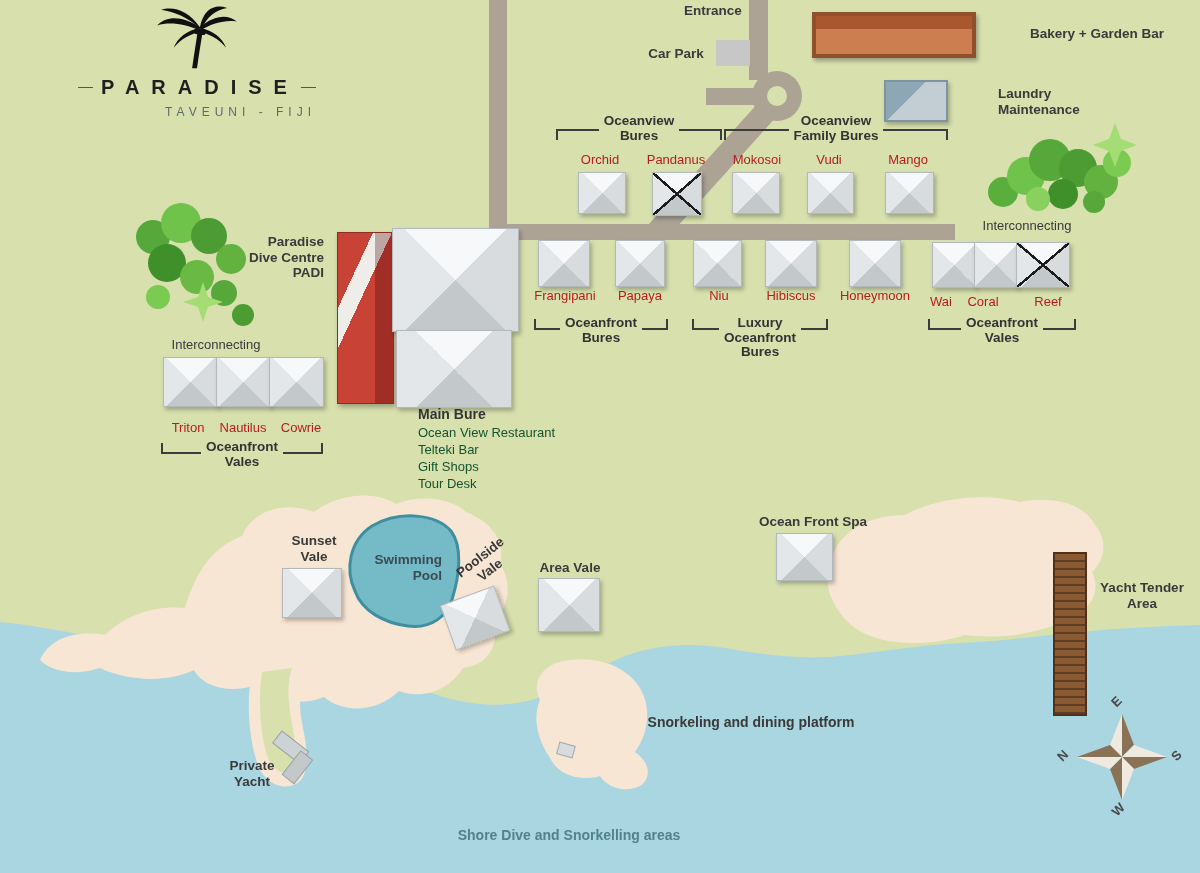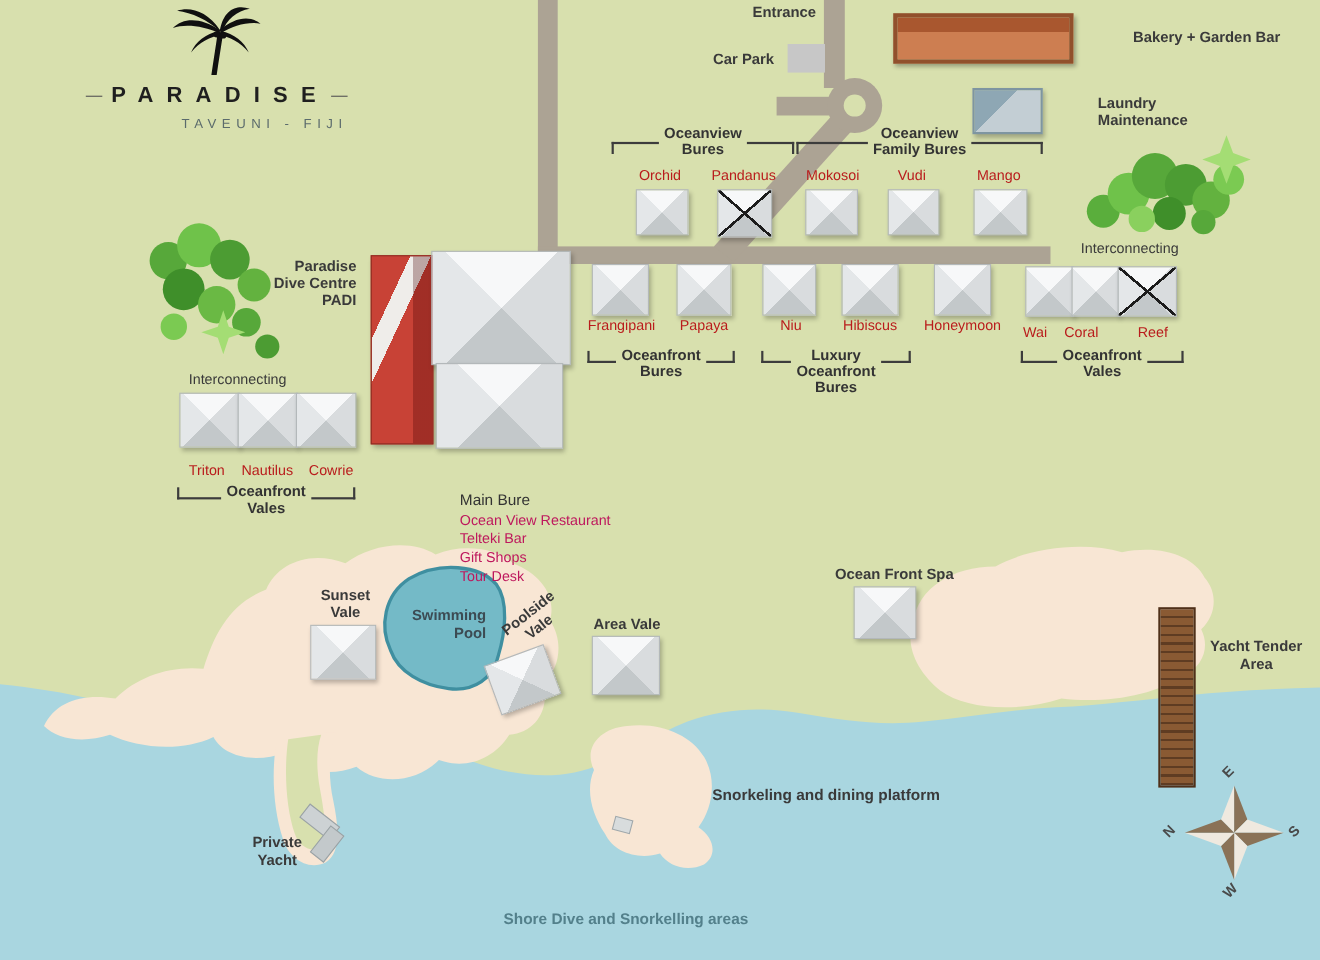--- a/index.html
+++ b/index.html
@@ -46,22 +46,22 @@
   .bk{flex:1;height:9px;}
   .grp-down .bk{margin-bottom:3px;}
   .grp-up .bk{margin-top:3px;}
   .bk-ld{border-top:2px solid #3c3c3c;border-left:2px solid #3c3c3c;}
   .bk-rd{border-top:2px solid #3c3c3c;border-right:2px solid #3c3c3c;}
   .bk-lu{border-bottom:2px solid #3c3c3c;border-left:2px solid #3c3c3c;}
   .bk-ru{border-bottom:2px solid #3c3c3c;border-right:2px solid #3c3c3c;}
   .tickv{width:2px;height:11px;background:#3c3c3c;margin:0 auto 2px;}
 
   .mb-info{position:absolute;left:418px;top:406px;width:180px;}
-  .mb-title{font-weight:400;font-size:14px;color:#333;margin-bottom:3px;margin-top:40px;}
-  .mb-line{font-weight:400;font-size:13px;color:#be185d;line-height:1.3;}
+  .mb-title{font-weight:700;font-size:14px;color:#333;margin-bottom:3px;}
+  .mb-line{font-weight:400;font-size:13px;color:#14532d;line-height:1.3;}
 
   .pool-lbl{color:#3c4b53;text-align:right;}
   .rot{transform:rotate(-38deg);}
   .shore{color:#53808b;font-size:14px;}
   .plat{font-size:14px;}
   .cmp{position:absolute;font-weight:700;font-size:13px;color:#4a4a4a;transform:rotate(-45deg);}
 
   
   .logo{position:absolute;left:78px;top:4px;width:238px;}
   .logo-palm{display:block;margin:0 auto;}

